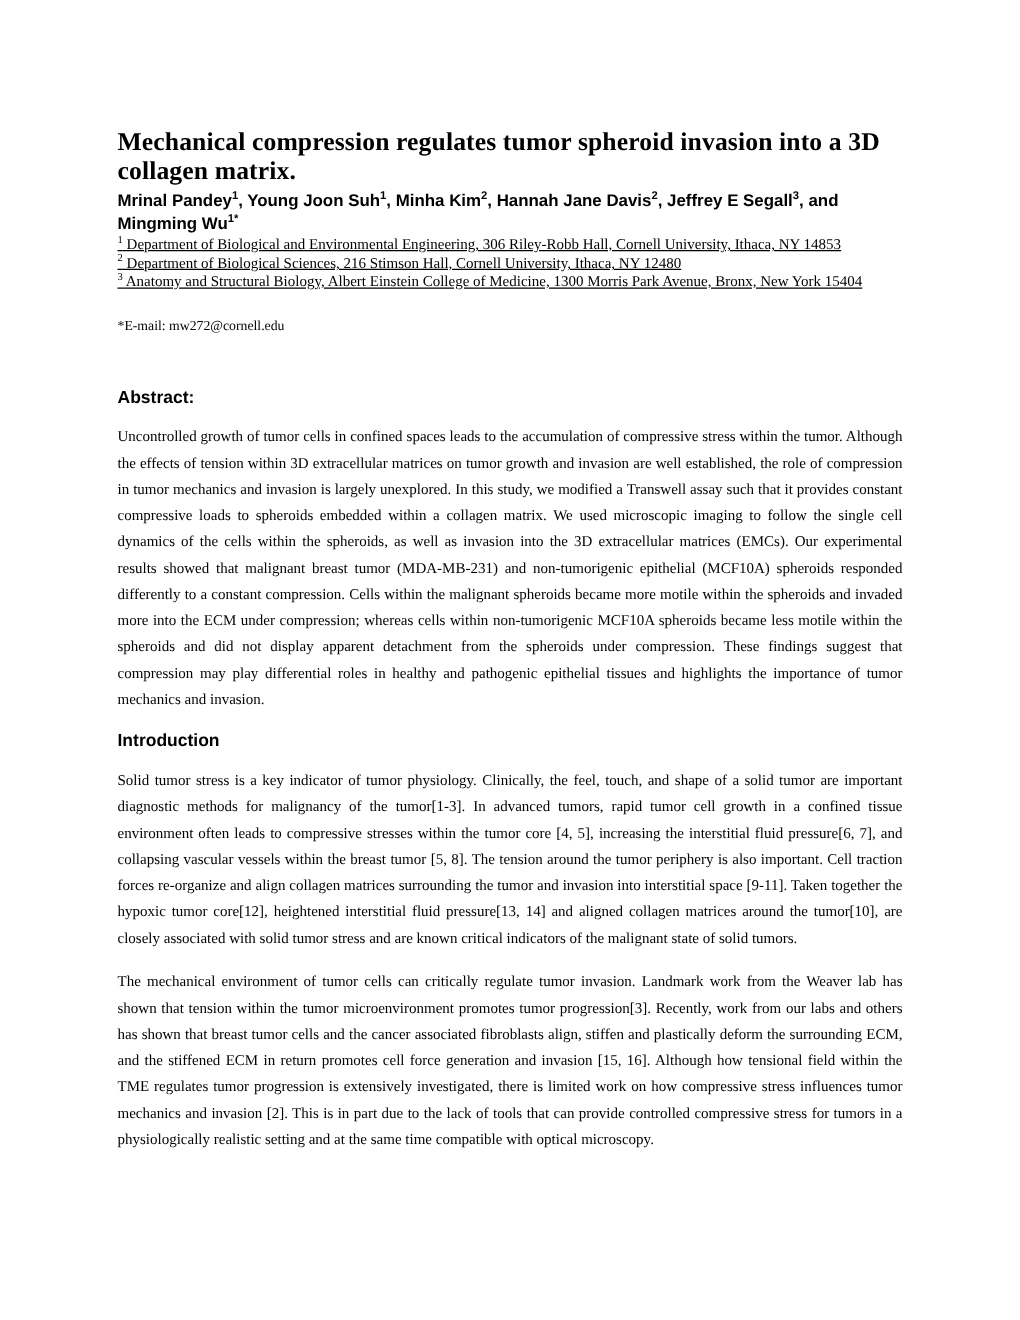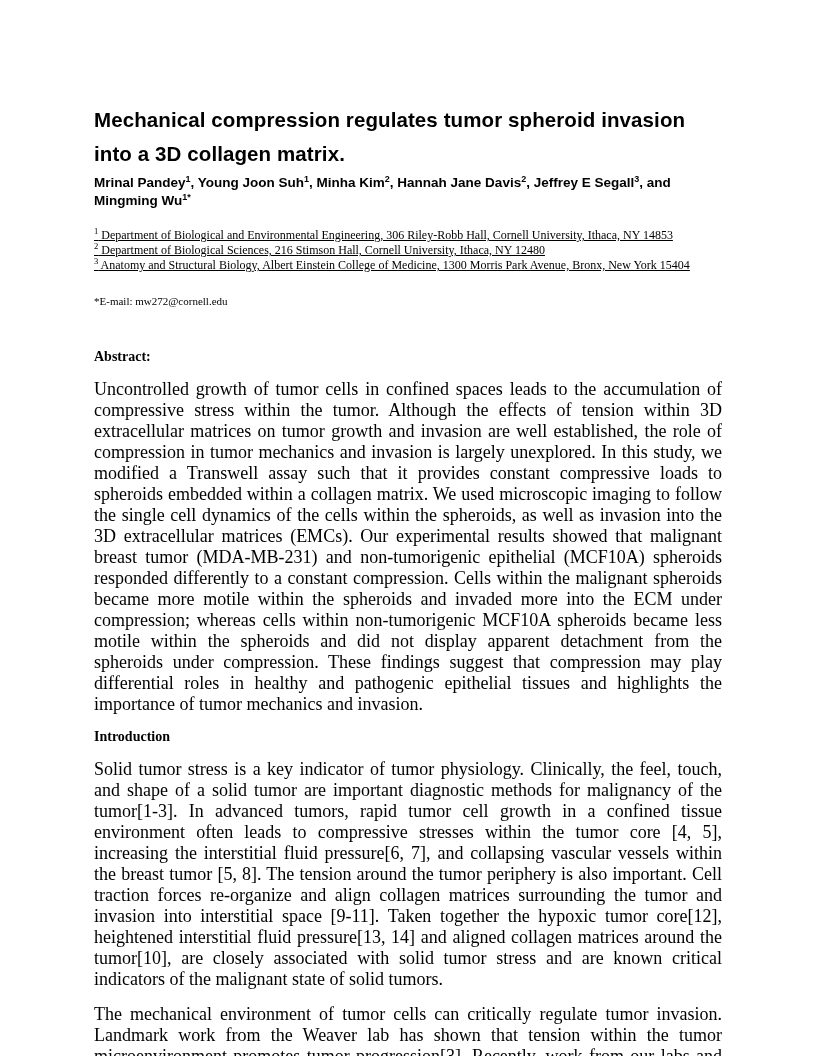--- a/index.html
+++ b/index.html
@@ -13,33 +13,33 @@
     height: 1056px;
     margin: 0 auto;
     background: #ffffff;
     color: #000000;
     box-sizing: border-box;
     padding: 103px 94px 60px 94px;
     overflow: hidden;
     font-family: "Liberation Serif", serif;
   }
   .paper-title {
-    font-family: Liberation Sans, sans-serif;
+    font-family: Liberation Serif, serif;
     font-size: 20.5px;
     font-weight: bold;
-    line-height: 34px;
+    line-height: 23px;
     margin: 0 0 2px 0;
     letter-spacing: 0.1px;
   }
   .authors {
     font-family: "Liberation Sans", sans-serif;
     font-size: 13.5px;
     font-weight: bold;
     line-height: 17.5px;
-    margin: 3px 0 19px 0;
+    margin: 3px 0 1px 0;
   }
   .authors sup {
     font-size: 9px;
     line-height: 0;
   }
   .affiliations {
     margin: 0;
     text-decoration: underline;
   }
   .affiliation {
@@ -51,35 +51,35 @@
   .affiliation sup {
     font-size: 8.5px;
     line-height: 0;
   }
   .email {
     font-family: "Liberation Serif", serif;
     font-size: 11px;
     margin: 22px 0 0 0;
   }
   .section-heading {
-    font-family: Liberation Serif, serif;
+    font-family: Liberation Sans, sans-serif;
     font-size: 14px;
     font-weight: bold;
     margin: 0;
     padding: 0;
   }
   .abstract-heading {
     margin-top: 42px;
   }
   .intro-heading {
     margin-top: 0;
   }
   .body-paragraph {
     font-family: "Liberation Serif", serif;
-    font-size: 18px;
+    font-size: 12px;
     line-height: 21px;
     text-align: justify;
     margin: 14px 0 14px 0;
   }
 </style>
 </head>
 <body>
 
 <div class="page">
 

